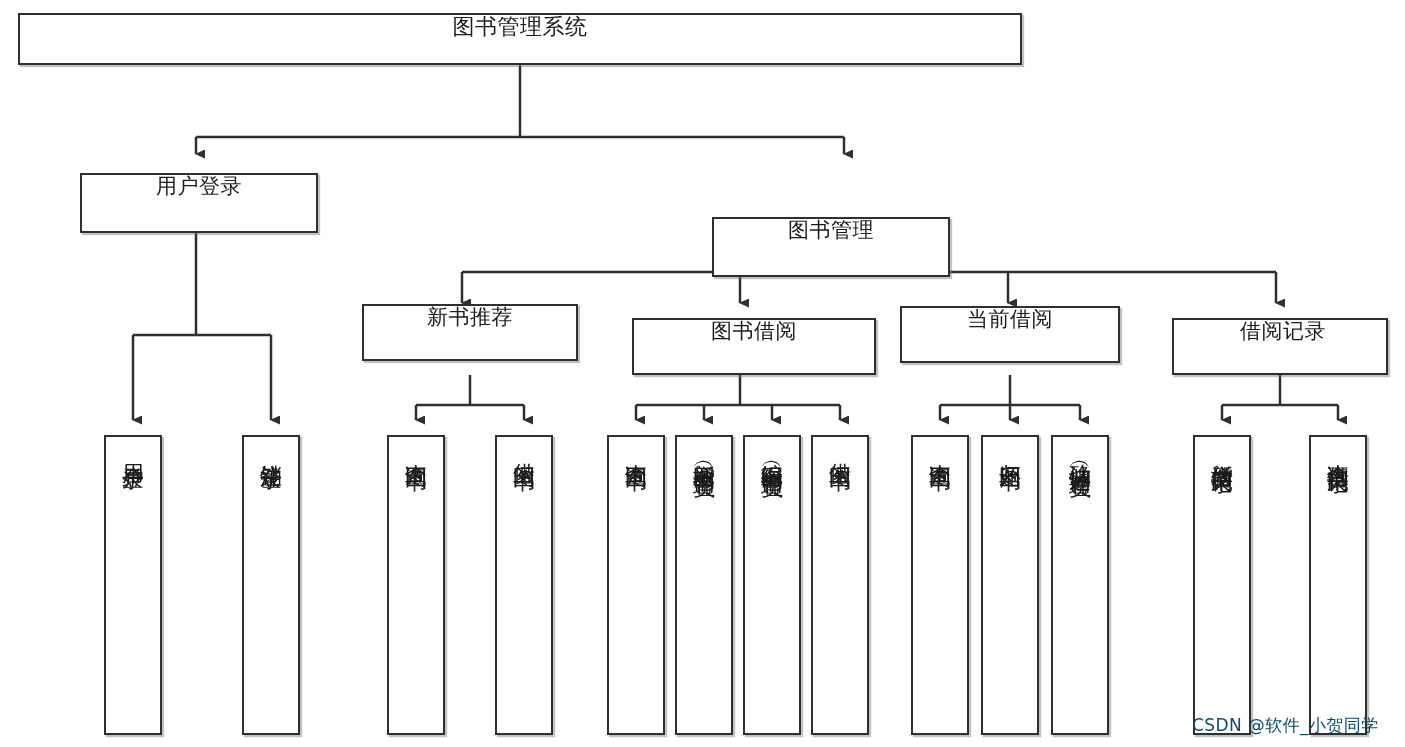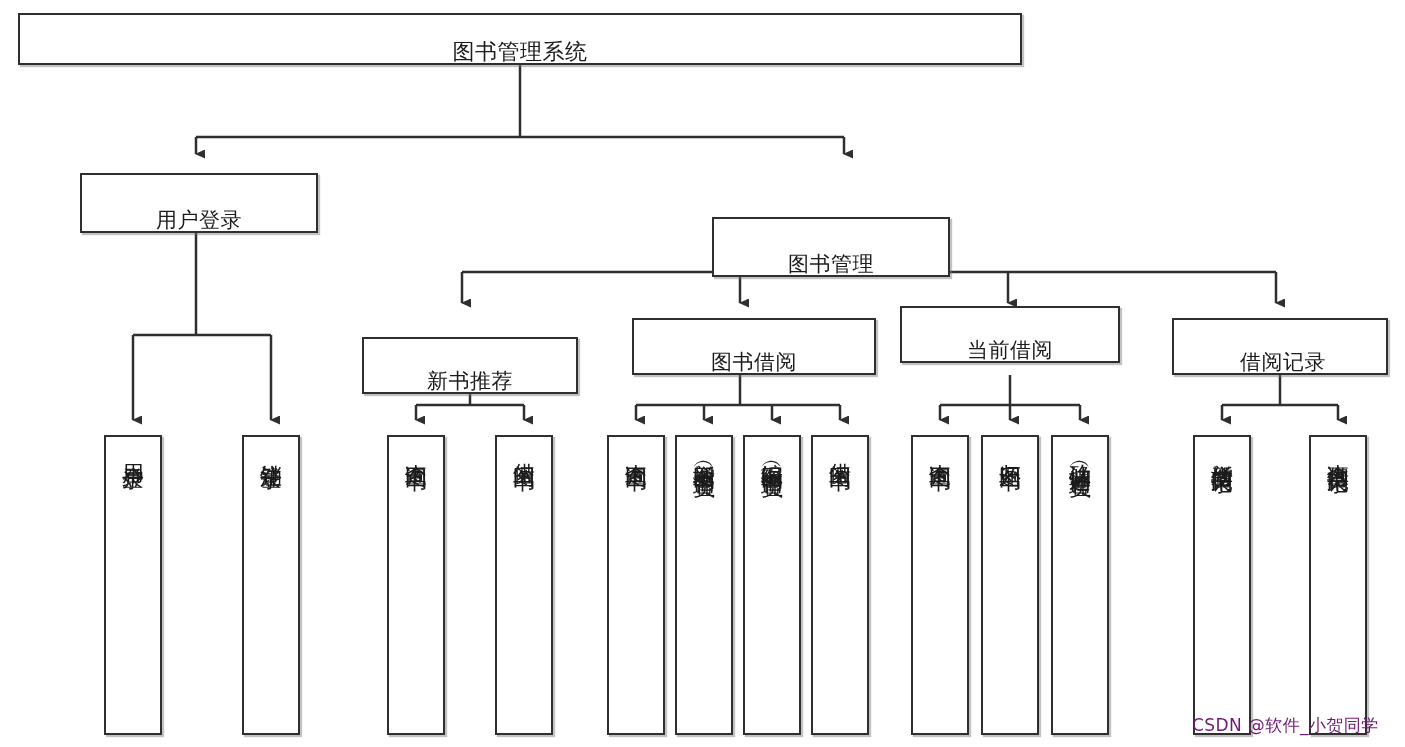--- a/index.html
+++ b/index.html
@@ -26,21 +26,21 @@
     height: 747px;
     pointer-events: none;
   }
   .node {
     position: absolute;
     box-sizing: border-box;
     background: #ffffff;
     border: 2px solid #2f2f2f;
     box-shadow: 2px 2px 1px rgba(120,120,120,0.45);
     display: flex;
-    align-items: flex-end;
+    align-items: flex-start;
     justify-content: center;
     color: #1b1b1b;
     z-index: 2;
   }
   .node-label {
     display: block;
     text-align: center;
     line-height: 1.06;
     letter-spacing: 0.5px;
     white-space: nowrap;
@@ -62,21 +62,21 @@
     font-size: 22px;
     line-height: 1.0;
     letter-spacing: 2px;
     white-space: nowrap;
   }
   #watermark {
     position: absolute;
     left: 1192px;
     top: 714px;
     font-size: 17px;
-    color: #701a75;
+    color: #0c4a6e;
     letter-spacing: 0.4px;
     white-space: nowrap;
     z-index: 5;
     font-family: "DejaVu Sans", "Liberation Sans", sans-serif;
   }
 </style>
 </head>
 <body>
 
 <div id="diagram-canvas">
@@ -135,21 +135,21 @@
     <span class="node-label">图书管理系统</span>
   </div>
 
   <div class="node horizontal" style="left:80px; top:173px; width:238px; height:60px;">
     <span class="node-label">用户登录</span>
   </div>
   <div class="node horizontal" style="left:712px; top:173px; width:238px; height:60px;margin-top:44px;">
     <span class="node-label">图书管理</span>
   </div>
 
-  <div class="node horizontal" style="left:362px; top:337px; width:216px; height:57px;">
+  <div class="node horizontal" style="left:362px; top:304px; width:216px; height:57px;">
     <span class="node-label">新书推荐</span>
   </div>
   <div class="node horizontal" style="left:632px; top:318px; width:244px; height:57px;">
     <span class="node-label">图书借阅</span>
   </div>
   <div class="node horizontal" style="left:900px; top:306px; width:220px; height:57px;">
     <span class="node-label">当前借阅</span>
   </div>
   <div class="node horizontal" style="left:1172px; top:318px; width:216px; height:57px;padding-left:6px;">
     <span class="node-label">借阅记录</span>

